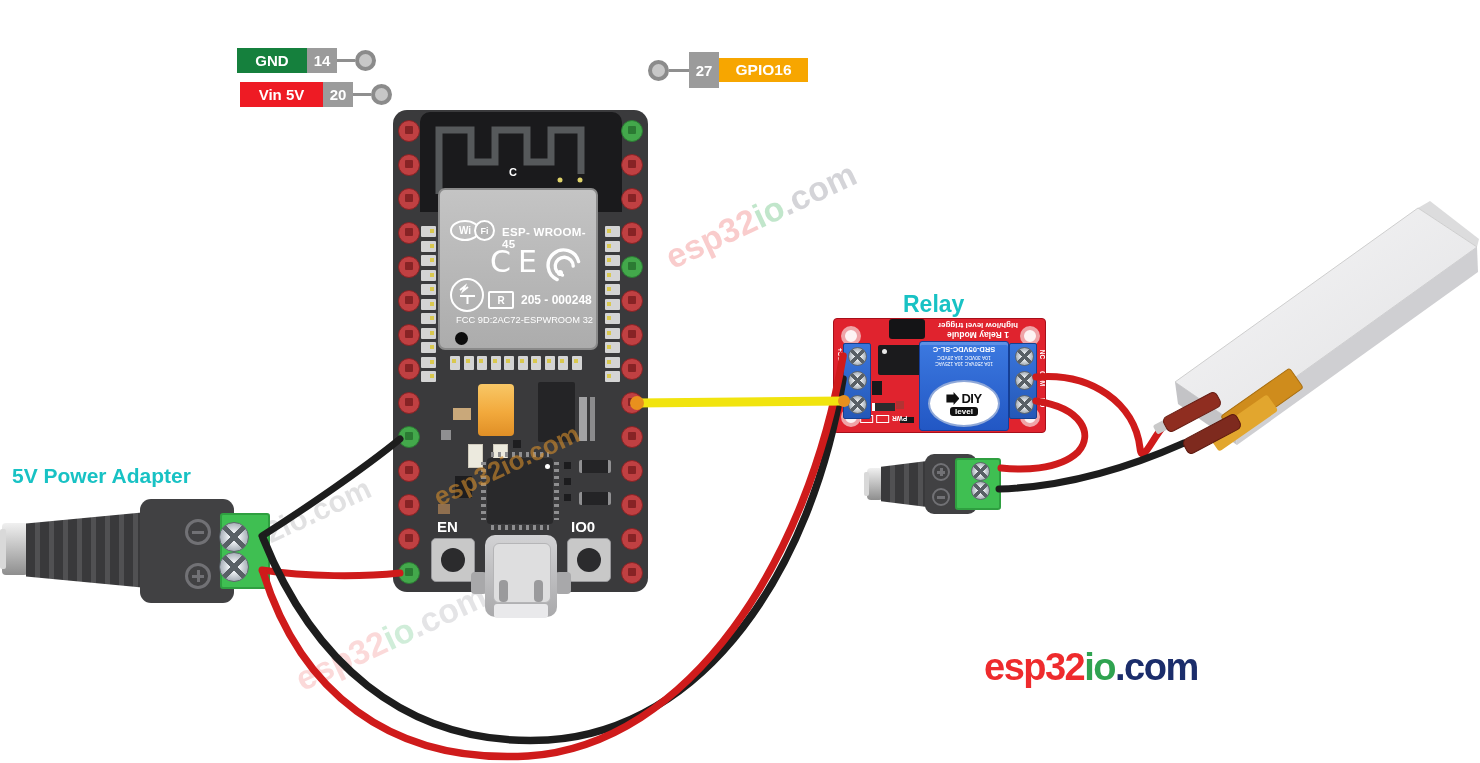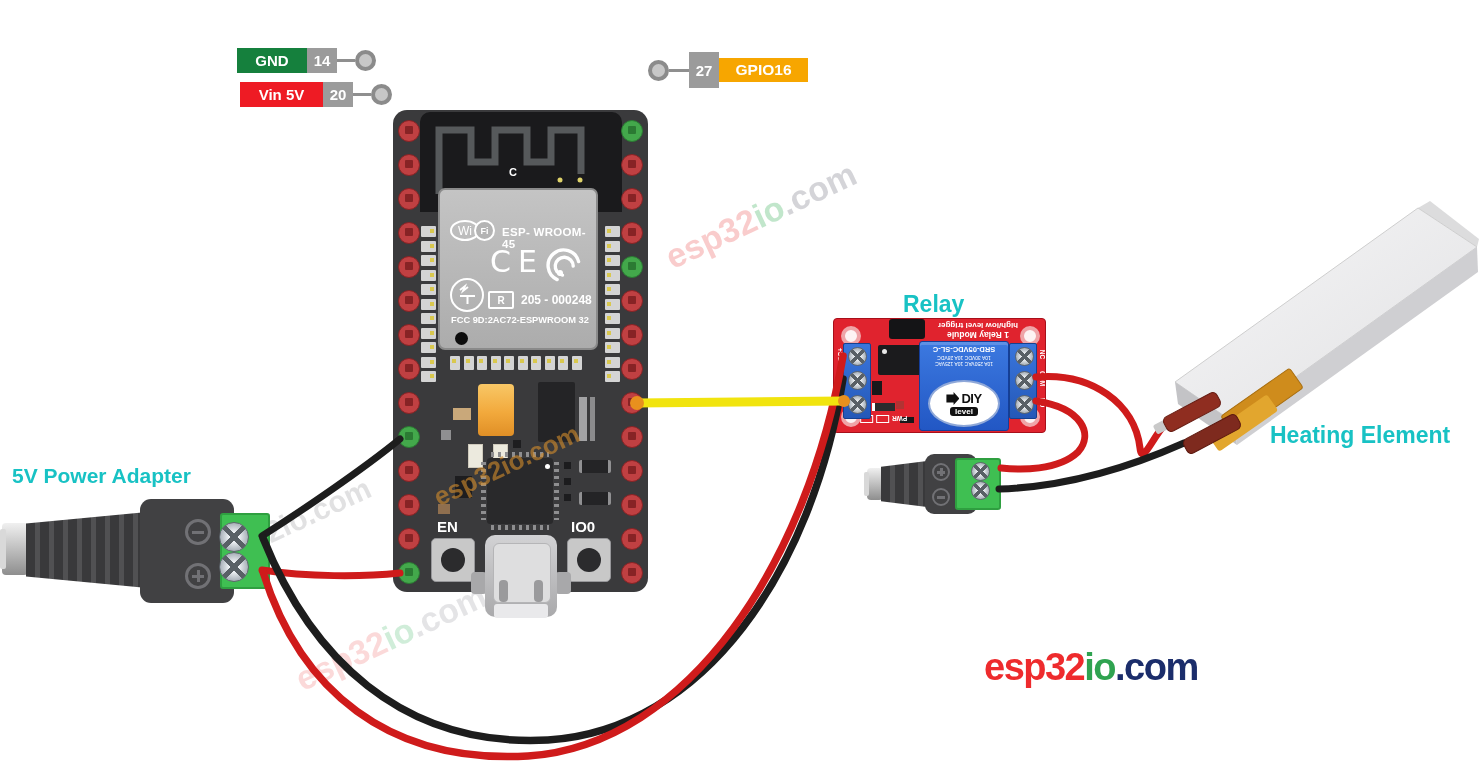--- a/index.html
+++ b/index.html
@@ -33,32 +33,32 @@
          border-radius:14px;z-index:3}
   .pcb-top{position:absolute;left:27px;top:2px;width:202px;height:100px;background:#1a1a1c;
            border-radius:10px 10px 0 0}
   .pin{position:absolute;width:20px;height:20px;border-radius:50%;border:1px solid}
   .pin-core{width:8px;height:8px;margin:5px auto 0;border-radius:1px}
   .pad{position:absolute;background:#d4d4d4;border-radius:1px}
   .pad-dot{position:absolute;width:4px;height:4px;background:#d9c84e;top:3px}
   .shield{position:absolute;left:45px;top:78px;width:160px;height:162px;border-radius:7px;
           background:linear-gradient(#c4c4c4,#acacac);border:2px solid #8a8a8a;box-sizing:border-box}
   .wifi-logo{position:absolute;left:10px;top:30px;display:flex;align-items:center}
-  .wifi-wi{width:26px;height:17px;border:2px solid #fff;border-radius:50%;color:#fff;font-size:12px;
-           font-weight:normal;display:flex;align-items:center;justify-content:center}
+  .wifi-wi{width:26px;height:17px;border:2px solid #fff;border-radius:50%;color:#fff;font-size:10px;
+           font-weight:bold;display:flex;align-items:center;justify-content:center}
   .wifi-fi{width:17px;height:17px;border:2px solid #fff;border-radius:50%;color:#fff;font-size:9px;
            font-weight:bold;display:flex;align-items:center;justify-content:center;margin-left:-6px;background:#b4b4b4}
   .module-name{position:absolute;left:62px;top:36px;color:#fff;font-weight:bold;font-size:11.5px;letter-spacing:.3px}
   .ce-mark{position:absolute;left:50px;top:54px;color:#fff;font-size:30px;letter-spacing:7px;font-family:"DejaVu Sans",sans-serif}
   .giteki{position:absolute;left:10px;top:88px;width:30px;height:30px;border:2px solid #fff;border-radius:50%}
   .r-row{position:absolute;left:48px;top:101px;display:flex;align-items:center;gap:7px;color:#fff}
   .r-box{width:22px;height:14px;border:2px solid #fff;border-radius:2px;font-size:10px;font-weight:bold;
          display:flex;align-items:center;justify-content:center}
   .r-num{font-size:12px;font-weight:bold}
-  .fcc{position:absolute;left:11px;top:125px;width:152px;color:#fff;font-size:9.3px;font-weight:bold;text-align:left}
+  .fcc{position:absolute;left:1px;top:125px;width:152px;color:#fff;font-size:9.3px;font-weight:normal;text-align:right}
   .shield-dot{position:absolute;left:15px;top:142px;width:13px;height:13px;border-radius:50%;background:#0c0c0c}
   .c-label{position:absolute;left:116px;top:56px;color:#fff;font-size:11px;font-weight:bold}
   .cap-orange{position:absolute;left:85px;top:274px;width:36px;height:52px;border-radius:4px;
               background:linear-gradient(#f8c766,#f2a93c 55%,#e08f26)}
   .ic-dark{position:absolute;background:#242426;border-radius:2px}
   .chip{position:absolute;left:94px;top:348px;width:66px;height:66px;background:#29292b;border-radius:3px}
   .chip-dot{position:absolute;left:58px;top:6px;width:5px;height:5px;border-radius:50%;background:#fff}
   .chip-pins-h{position:absolute;width:58px;height:5px;left:98px;
      background:repeating-linear-gradient(90deg,#8e8e90 0 3px,transparent 3px 7px)}
   .chip-pins-v{position:absolute;width:5px;height:58px;top:352px;
@@ -519,16 +519,15 @@
 
     <rect x="-9" y="-5" width="18" height="10" rx="2" transform="translate(1163,426) rotate(-28)" fill="#c9c9c9"></rect>
     <rect x="-30" y="-8" width="60" height="16" rx="5" transform="translate(1192,412) rotate(-28)" fill="#8f2d20" stroke="#671c12"></rect>
     <rect x="-30" y="-8" width="60" height="16" rx="5" transform="translate(1212,434) rotate(-28)" fill="#7e2a1e" stroke="#5c180e"></rect>
   </svg>
 
   <div class="wm wm2"><span>esp32</span><span>io</span><span>.com</span></div>
 
   <div class="cyan-label" style="left:12px;top:464px;font-size:21px">5V Power Adapter</div>
   <div class="cyan-label" style="left:903px;top:291px;font-size:23px">Relay</div>
-  <div class="cyan-label" style="left:1270px;top:422px;font-size:23px">Heating Element</div>
 
   <div class="logo"><span class="l1">esp32</span><span class="l2">io</span><span class="l3">.com</span></div>
 </div>
 
 </body></html>

